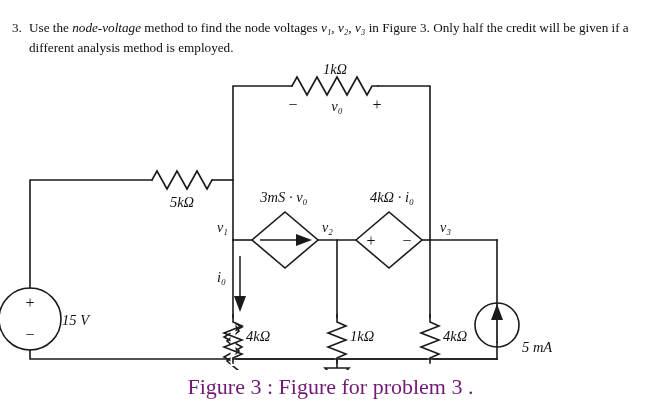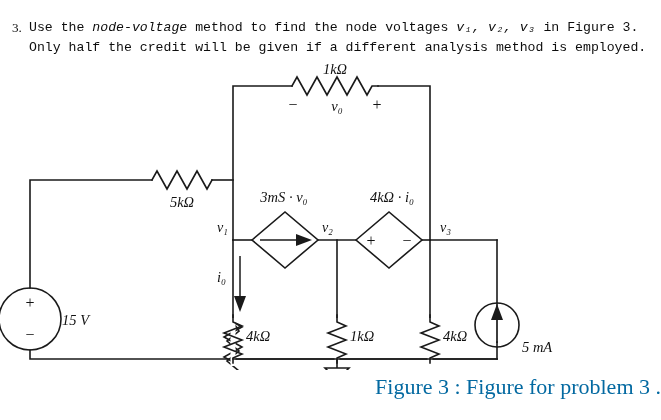--- a/index.html
+++ b/index.html
@@ -22,21 +22,20 @@
     top: 18px;
     width: 640px;
     font-size: 13.2px;
     line-height: 1.52;
     color: #0d0d0d;
   }
   #problem-text .body {
     display: block;
     text-indent: 0;
     padding-left: 17px;
-    font-family: Liberation Mono, monospace;
   }
   #problem-text .num {
     position: absolute;
     left: 0;
     top: 0;
   }
   .ital { font-style: italic; }
   .var {
     font-style: italic;
   }
@@ -64,23 +63,23 @@
   }
   .node-lbl {
     font-size: 14px;
     font-style: italic;
   }
   #caption {
     position: absolute;
     left: 0;
     top: 374px;
     width: 661px;
-    text-align: right;
+    text-align: center;
     font-size: 22px;
-    color: #0369a1;
+    color: #701a75;
     font-family: "Liberation Serif", serif;
   }
 </style>
 </head>
 <body>
 
 <div id="page">
 
   <div id="problem-text">
     <span class="num">3.</span>

